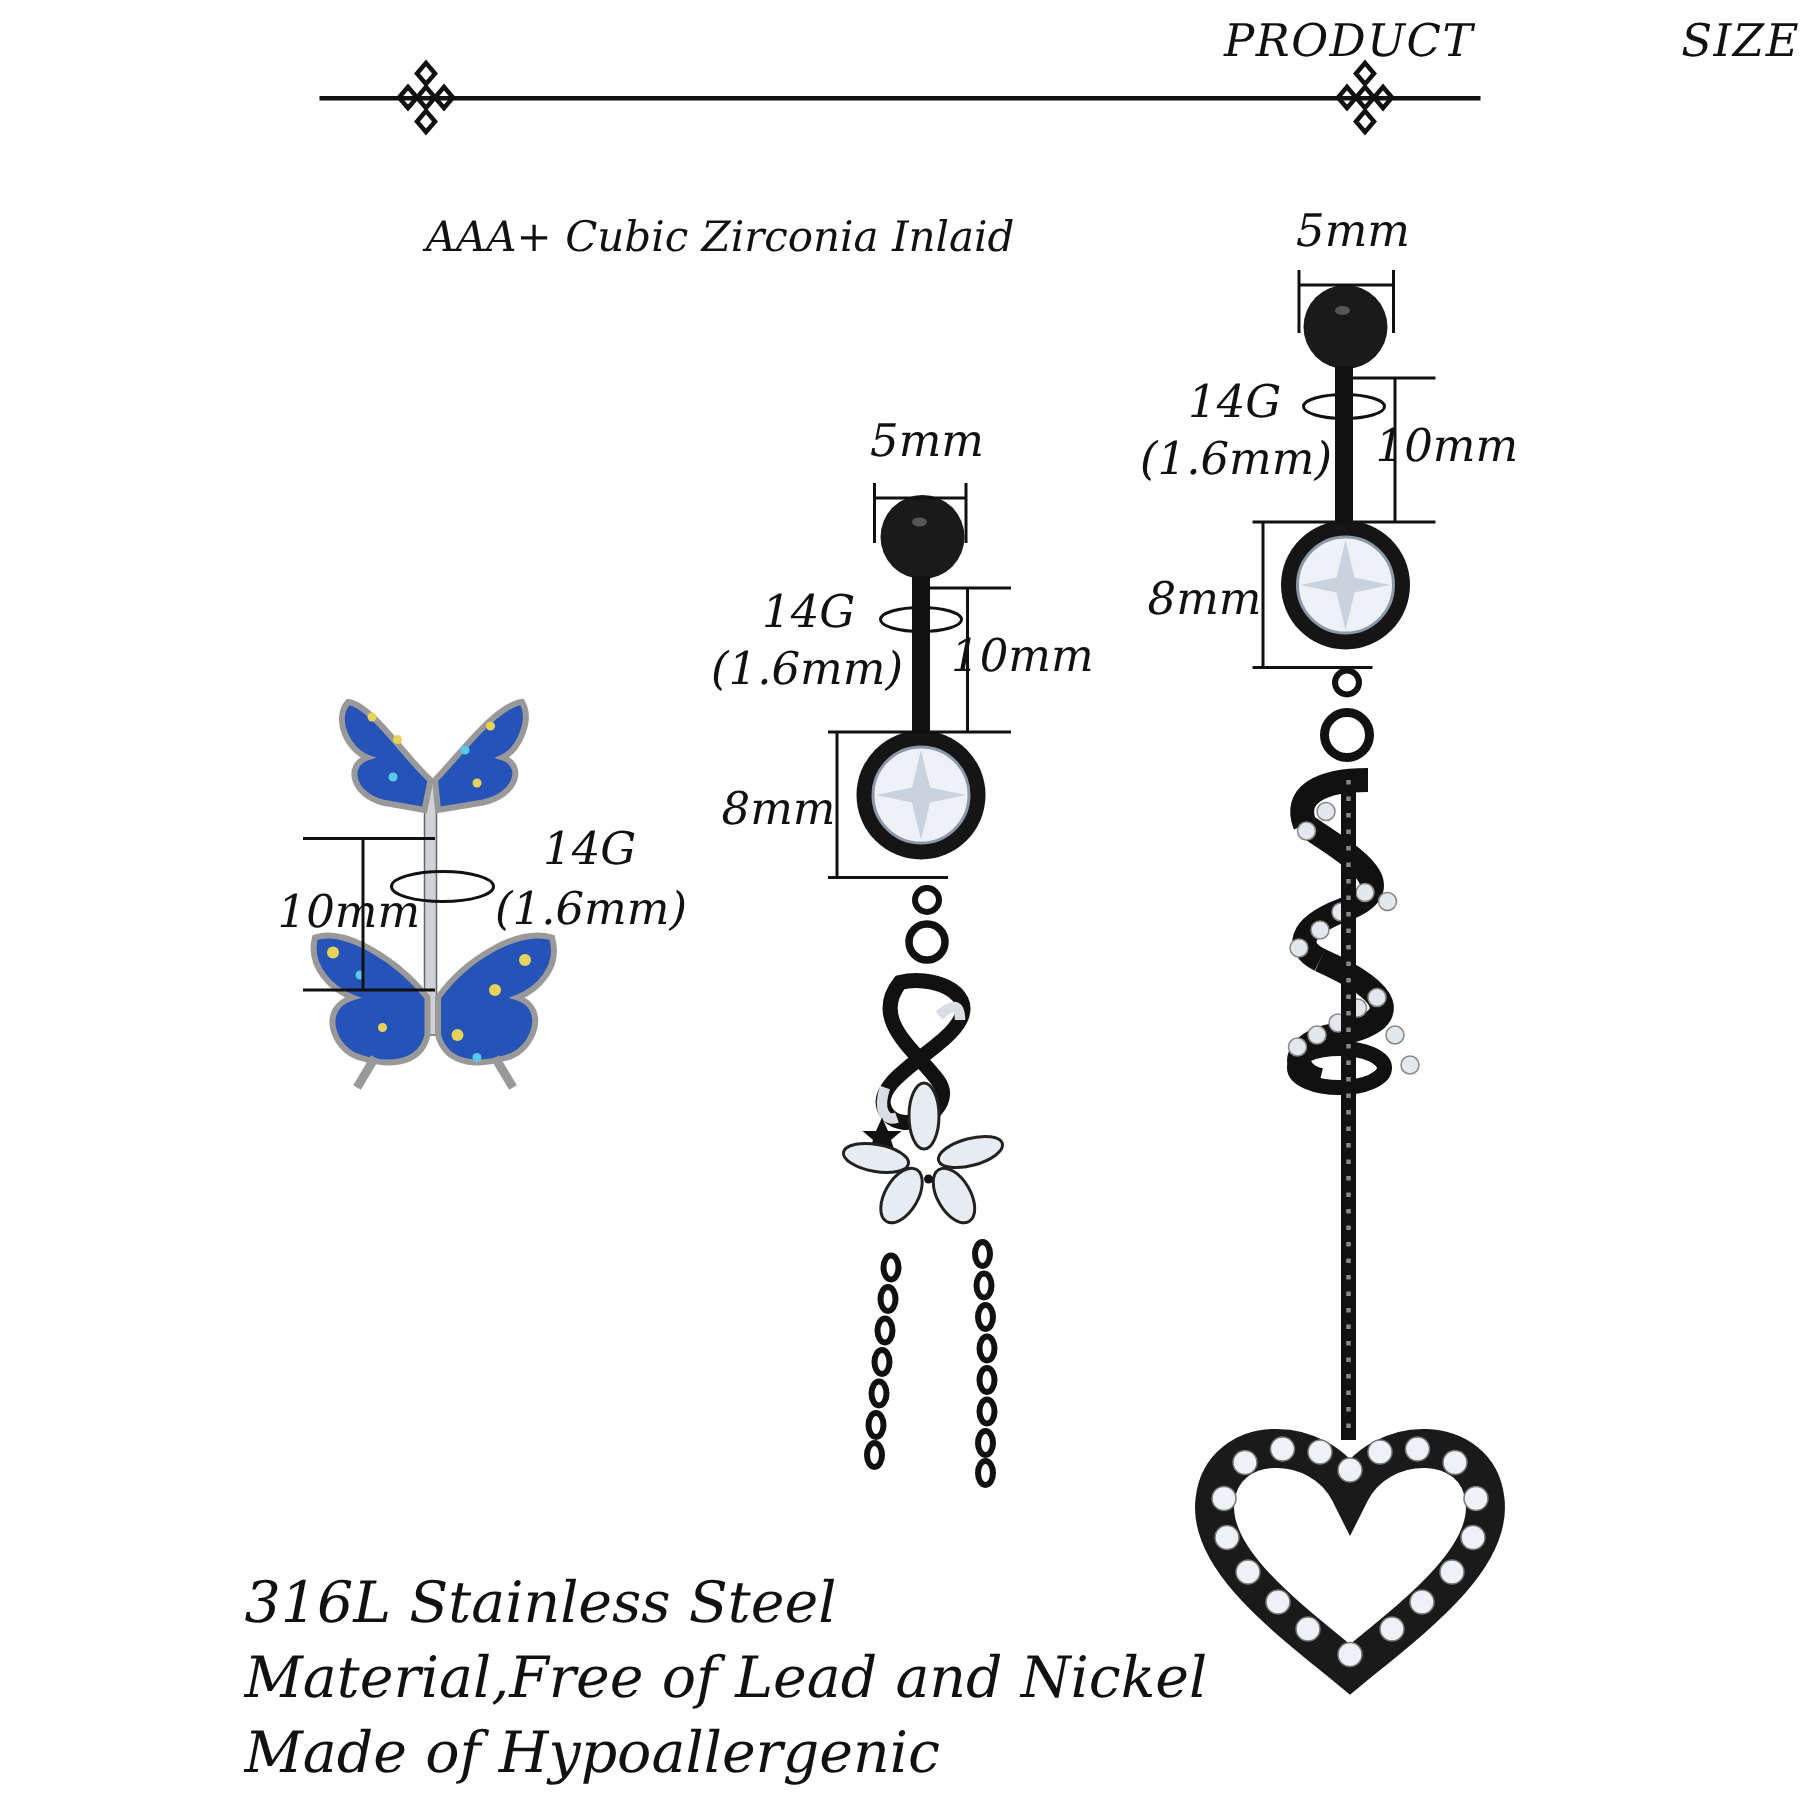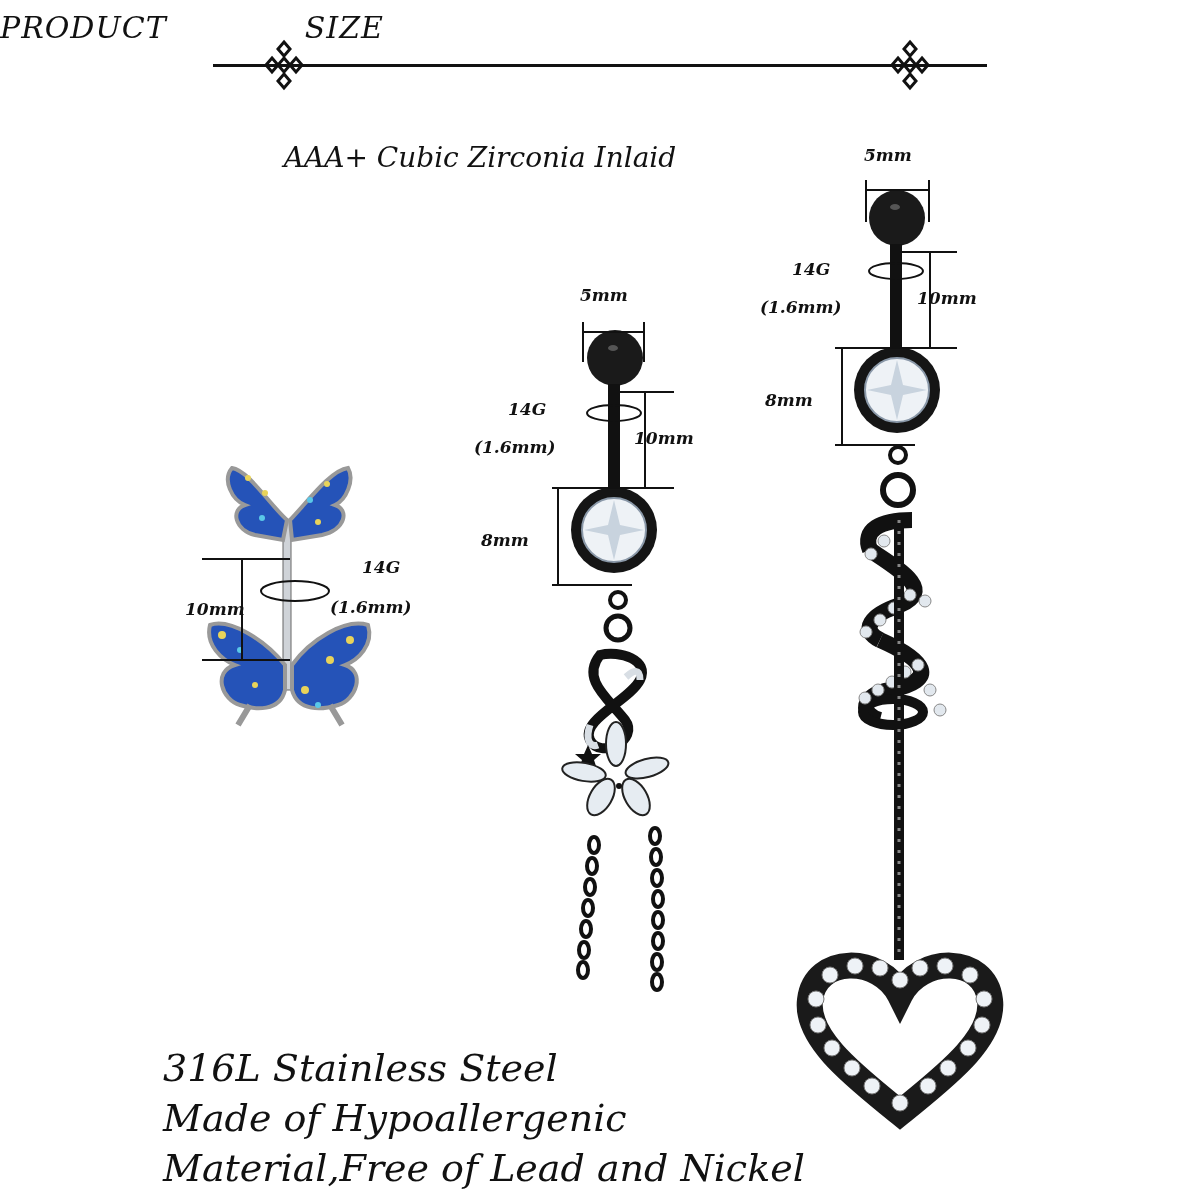--- a/index.html
+++ b/index.html
@@ -1,22 +1,22 @@
 <!DOCTYPE html>
 <html><head>
 <meta charset="utf-8">
 <style>
   html, body { margin:0; padding:0; background:#ffffff; }
   body { width:1200px; height:1200px; position:relative; overflow:hidden;
          font-family:"DejaVu Serif","Liberation Serif",serif; color:#111; font-style:italic; }
   .abs { position:absolute; }
-  .title { left:0; top:10px; width:1200px; text-align:left; font-size:30px; letter-spacing:1px; word-spacing:24px; }
+  .title { left:0; top:10px; width:1200px; text-align:right; font-size:30px; letter-spacing:1px; word-spacing:24px; }
   .rule { left:213px; top:64px; width:774px; height:3px; background:#111; }
   .tagline { left:170px; top:114px; width:620px; text-align:center; font-size:28px; line-height:40px;margin-top:24px; }
-  .dim { font-size:17px; line-height:30px; white-space:nowrap;font-weight:bold; }
+  .dim { font-size:30px; line-height:30px; white-space:nowrap; }
   .material { left:163px; top:1020px; font-size:38px; line-height:50px;margin-top:23px; }
   svg { position:absolute; left:0; top:0; }
 </style>
 </head>
 <body>
 
 <div class="abs title" style="white-space:pre;">PRODUCT    SIZE</div>
 <div class="abs rule"></div>
 
 <svg class="abs" style="left:258px;top:38px;" width="52" height="56">
@@ -221,15 +221,15 @@
   </svg>
   <div class="abs dim" style="left:864px;top:140px;">5mm</div>
   <div class="abs dim" style="left:792px;top:254px;">14G</div>
   <div class="abs dim" style="left:760px;top:292px;">(1.6mm)</div>
   <div class="abs dim" style="left:917px;top:283px;">10mm</div>
   <div class="abs dim" style="left:765px;top:385px;">8mm</div>
 </div>
 
 <div class="abs material">
   <div>316L Stainless Steel</div>
+  <div>Material,Free of Lead and Nickel</div>
   <div>Made of Hypoallergenic</div>
-  <div>Material,Free of Lead and Nickel</div>
 </div>
 
 </body></html>

